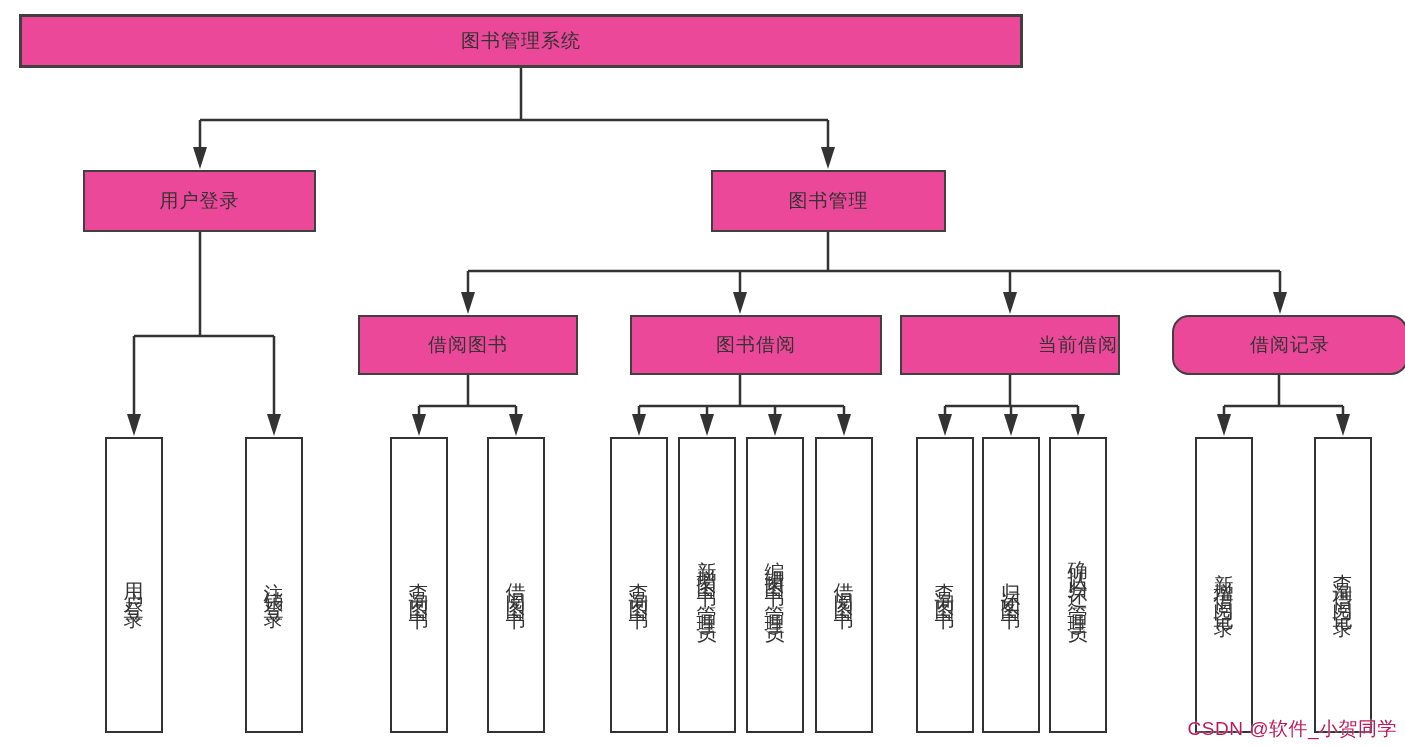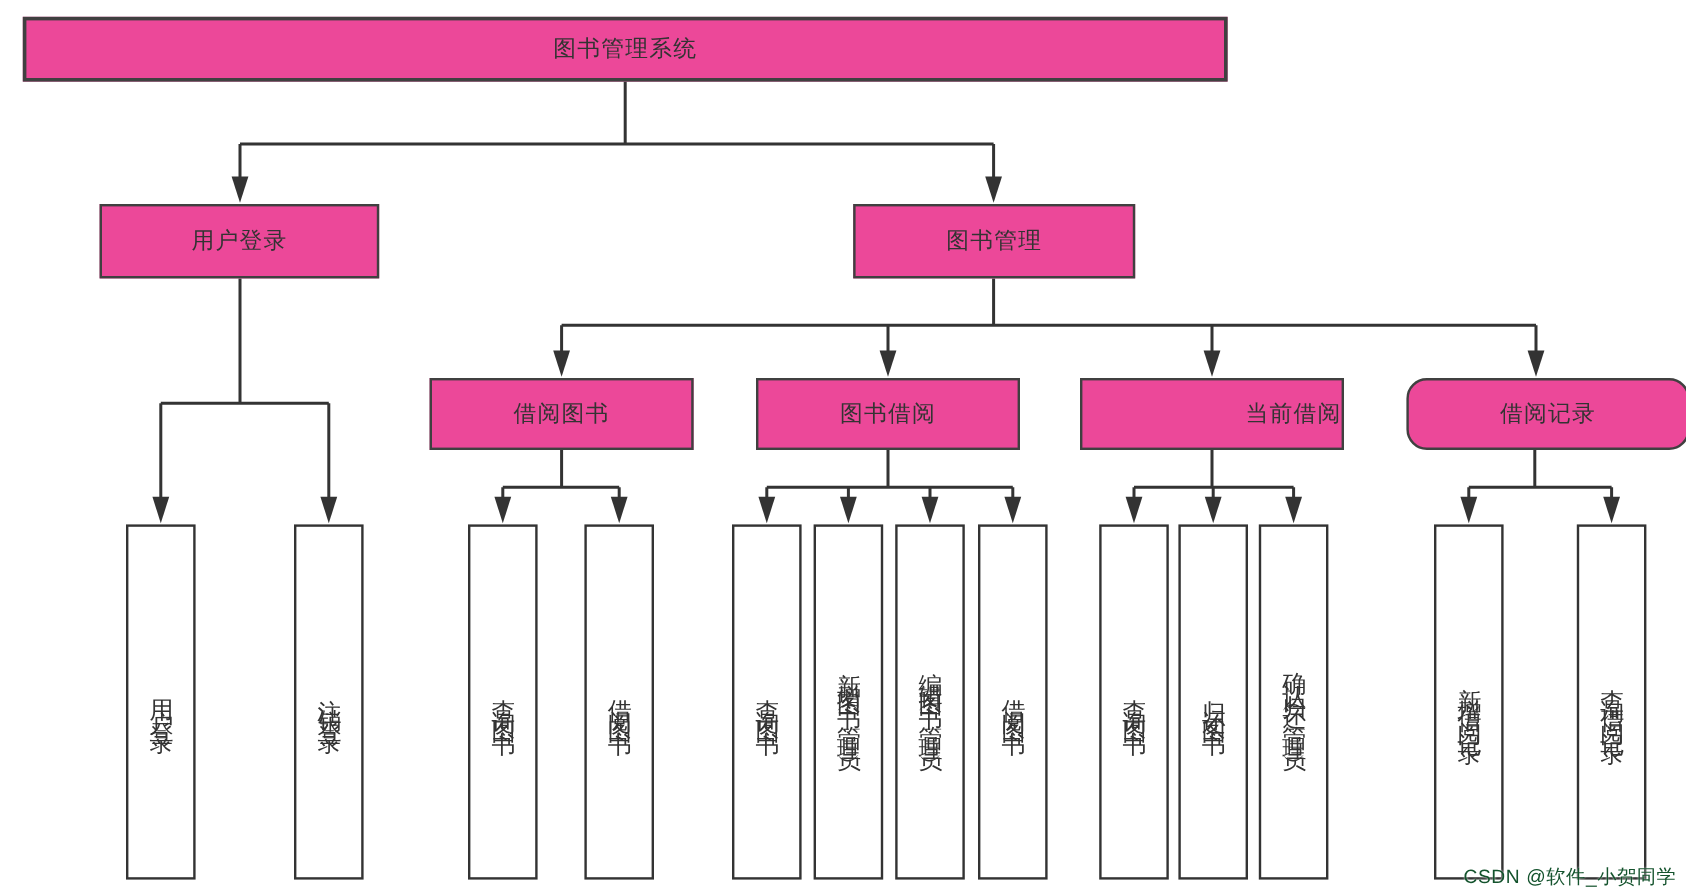--- a/index.html
+++ b/index.html
@@ -28,21 +28,21 @@
     border: 2px solid #333333;
     box-sizing: border-box;
     display: flex; align-items: center; justify-content: center;
     writing-mode: vertical-rl; text-orientation: mixed;
     font-size: 20px; line-height: 1; letter-spacing: 9px;
     white-space: nowrap;
   }
 
   .watermark {
     position: absolute; right: 8px; bottom: 5px;
-    font-size: 16px; color: #14532d; letter-spacing: 0.5px;
+    font-size: 19px; color: #be185d; letter-spacing: 0.5px;
     text-shadow: 0 0 2px #ffffff;
   }
 </style>
 </head>
 <body>
 
 <div class="stage">
 
   <svg class="connectors" width="1405" height="747" viewBox="0 0 1405 747">
     <g stroke="#333333" stroke-width="2.5" fill="none">
@@ -94,21 +94,21 @@
   <div class="hbox" style="left:83px; top:170px; width:233px; height:62px;">
     <span>用户登录</span>
   </div>
   <div class="hbox" style="left:711px; top:170px; width:235px; height:62px;">
     <span>图书管理</span>
   </div>
 
   <div class="hbox" style="left:358px; top:315px; width:220px; height:60px;">
     <span>借阅图书</span>
   </div>
-  <div class="hbox" style="left:630px; top:315px; width:220px; height:60px;">
+  <div class="hbox" style="left:630px; top:315px; width:252px; height:60px;">
     <span>图书借阅</span>
   </div>
   <div class="hbox" style="left:900px; top:315px; width:220px; height:60px;justify-content:flex-end;">
     <span>当前借阅</span>
   </div>
   <div class="hbox" style="left:1172px; top:315px; width:236px; height:60px;border-radius:17px;">
     <span>借阅记录</span>
   </div>
 
   <div class="vbox" style="left:105px;">

